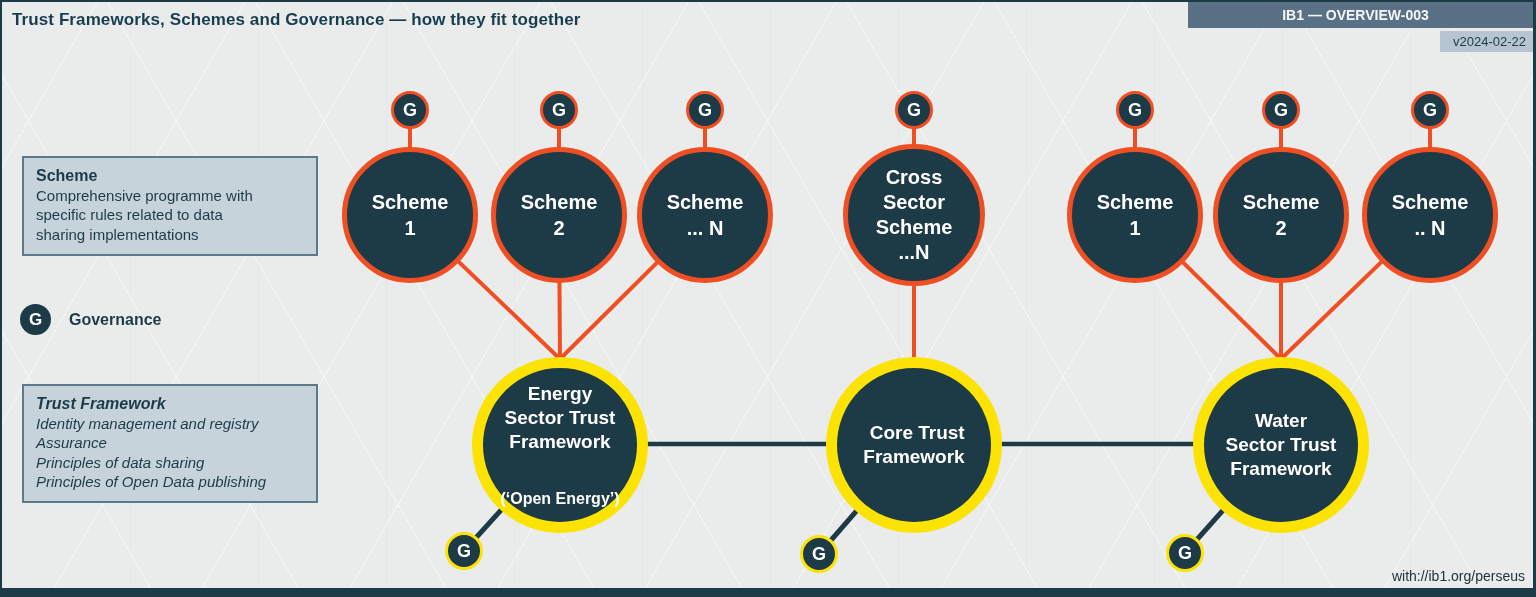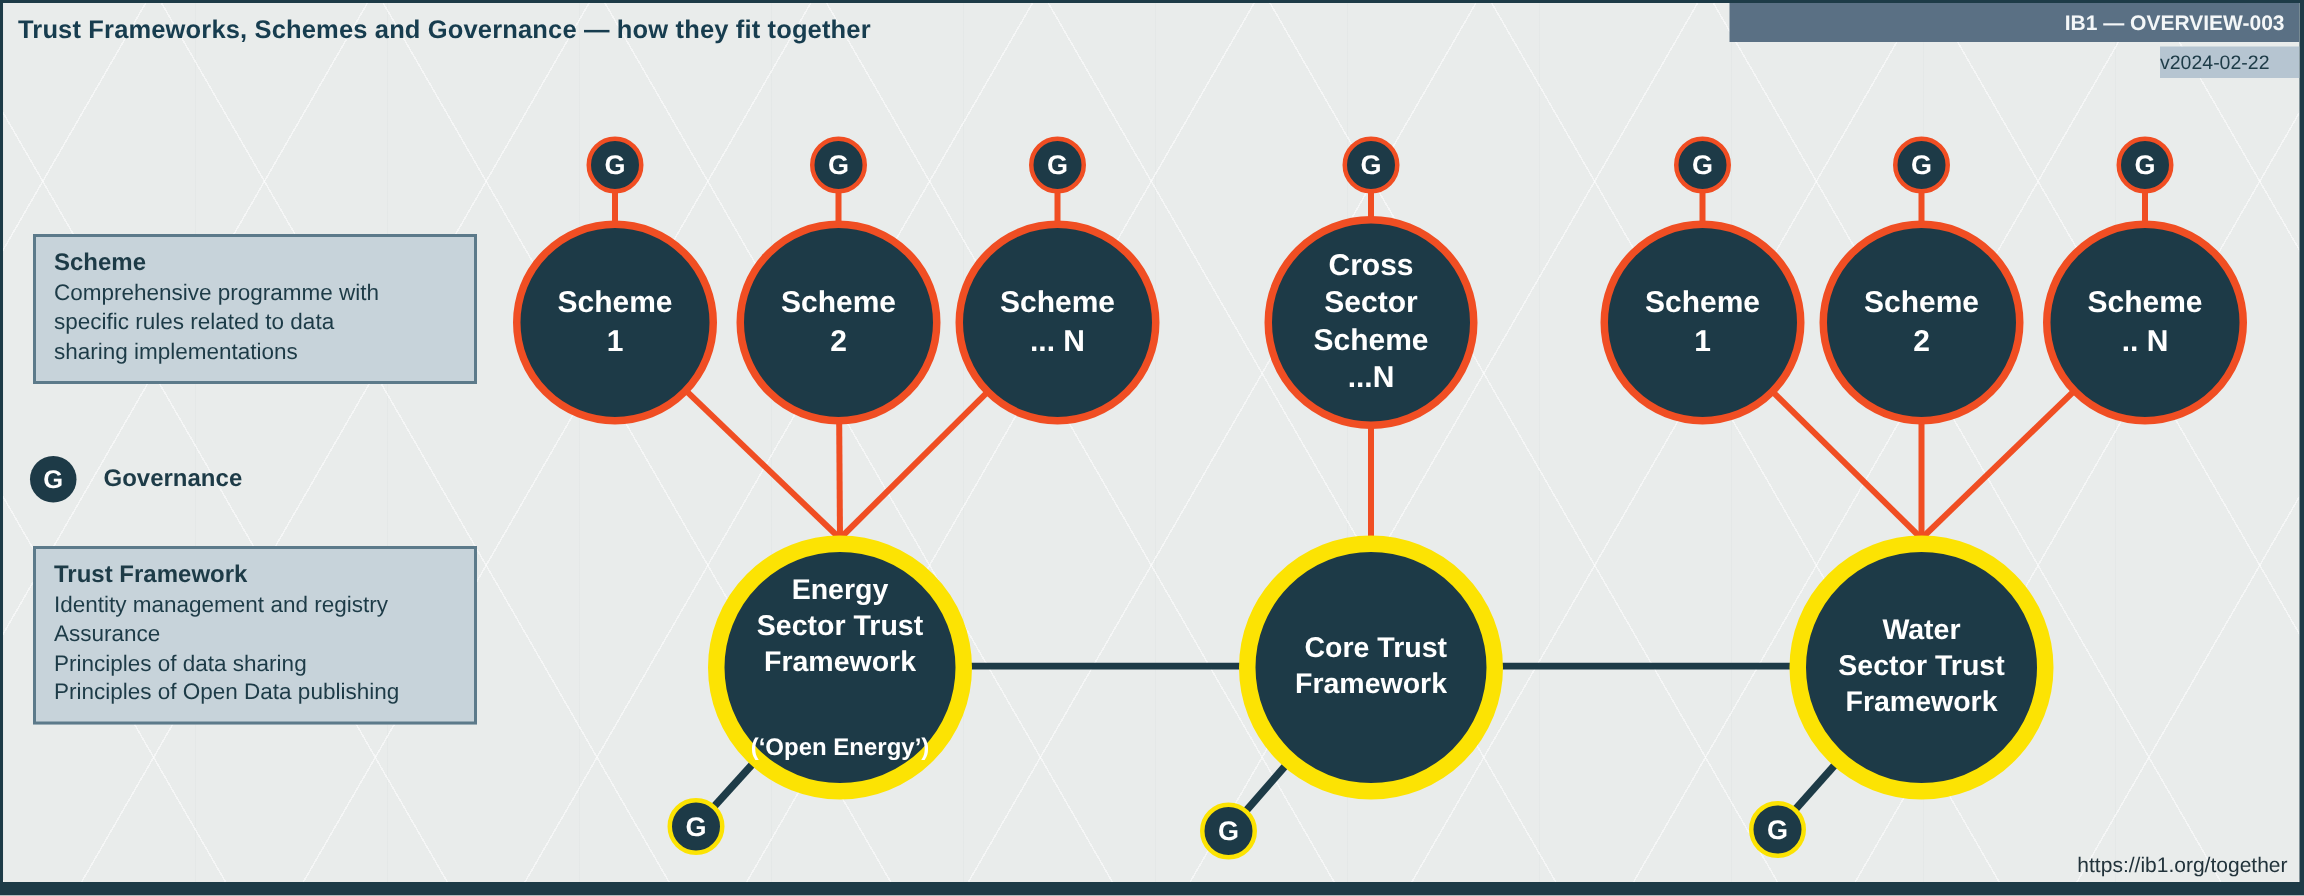--- a/index.html
+++ b/index.html
@@ -20,29 +20,29 @@
     overflow:hidden;
   }
 
   .title {
     position:absolute; left:10px; top:8px;
     font-size:17px; font-weight:bold; color:#173d4f;
     letter-spacing:.1px;
   }
 
   .badge-dark {
-    position:absolute; right:0; top:0; width:380px; height:26px;
+    position:absolute; right:0; top:0; width:345px; height:26px;
     background:#5a7084; color:#f4f7f8;
     font-size:14px; font-weight:bold;
-    text-align:right; line-height:26px; padding-right:10px;
+    text-align:center; line-height:26px; padding-right:10px;
   }
   .badge-light {
     position:absolute; right:0; top:29px; width:93px; height:21px;
     background:#b6c5d1; color:#1d3b47;
-    font-size:13px; line-height:21px; padding-right:7px;
+    font-size:13px; text-align:right; line-height:21px; padding-right:7px;
   }
 
   .wires { position:absolute; left:0; top:0; z-index:1; }
   .wire-orange { stroke:#f04e23; stroke-width:4; }
   .wire-dark   { stroke:#1d3b47; stroke-width:4.5; }
   .wire-dark-g { stroke:#1d3b47; stroke-width:5; }
 
   .node {
     position:absolute; z-index:2;
     border-radius:50%;
@@ -178,23 +178,23 @@
     <div class="preline">Comprehensive programme with
 specific rules related to data
 sharing implementations</div>
   </div>
 
   <div class="legend-g-row">
     <div class="legend-g">G</div>
     <div class="legend-g-label">Governance</div>
   </div>
 
-  <div class="info-box" style="top:362px; min-height:119px;">
+  <div class="info-box" style="top:382px; min-height:119px;font-style:italic;">
     <div class="heading">Trust Framework</div>
     <div class="preline">Identity management and registry
 Assurance
 Principles of data sharing
 Principles of Open Data publishing</div>
   </div>
 
-  <div class="footer-url">https://ib1.org/together</div>
+  <div class="footer-url">with://ib1.org/perseus</div>
 
 </div>
 
 </body></html>

